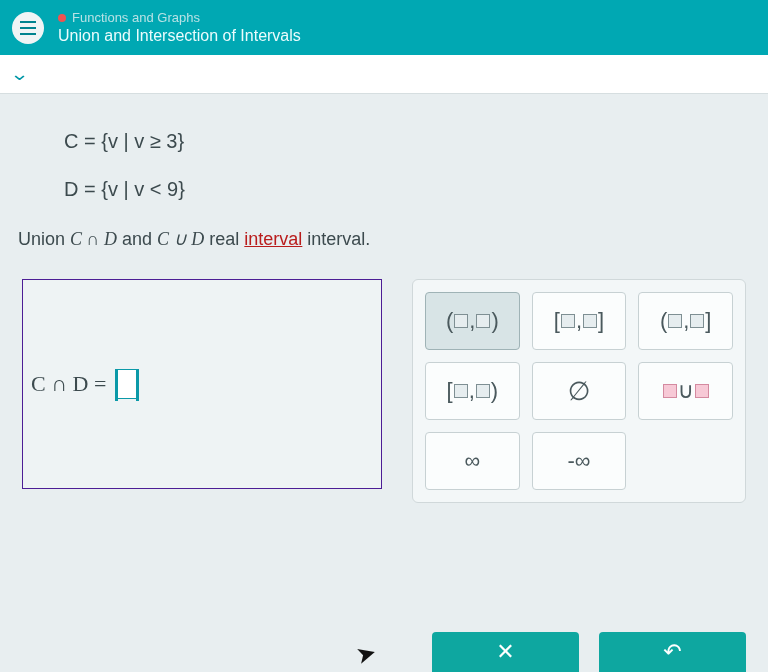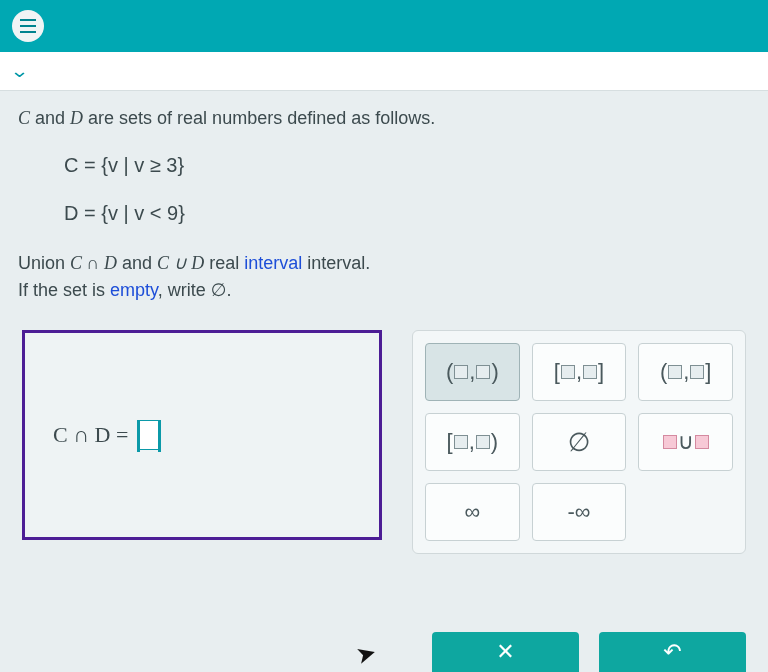--- a/index.html
+++ b/index.html
@@ -67,32 +67,32 @@
     }
     .content {
       padding: 14px 18px 10px 18px;
       color: #3c4a4e;
       font-size: 18px;
       line-height: 1.5;
     }
     .math-italic { font-style: italic; font-family: 'Times New Roman', serif; }
     .indented { margin-left: 46px; font-family: Liberation Sans, sans-serif; font-size: 20px; margin-top: 18px; }
     .para2 { margin-top: 22px; }
-    .link { color: #1d4ed8; cursor: pointer; }
+    .link { color: #b91c1c; text-decoration: underline; cursor: pointer; }
     .workarea {
       display: flex;
       gap: 30px;
       padding: 16px 22px;
       align-items: flex-start;
     }
     .answer-box {
-      border: 3px solid #4c1d95;
+      border: 1px solid #4c1d95;
       width: 360px;
       height: 210px;
-      padding: 24px 28px;
+      padding: 24px 8px;
       background: #eef3f4;
       display: flex;
       flex-direction: column;
       justify-content: space-around;
     }
     .answer-row {
       font-family: 'Times New Roman', serif;
       font-size: 22px;
       color: #3c4a4e;
       display: flex;
@@ -189,38 +189,39 @@
   </style>
 </head>
 <body>
 
 <div class="header">
   <div class="menu-btn">
     <span></span>
       <span></span>
       <span></span>
   </div>
+  <div class="header-titles">
+    <div class="header-breadcrumb">
+      <span class="header-dot"></span>
+      <span>Functions and Graphs</span>
+    </div>
+    <div class="header-title">Union and Intersection of Intervals</div>
+  </div>
 </div>
 
 <div class="chevron-bar">
   <span class="chevron">⌄</span>
 </div>
 
 <div class="content">
-  <p>
-    <span class="math-italic">C</span><span> and </span><span class="math-italic">D</span><span> are sets of real numbers defined as follows.</span>
-  </p>
   <p class="indented">C = {v | v ≥ 3}</p>
   <p class="indented">D = {v | v &lt; 9}</p>
   <p class="para2">
     <span>Union </span><span class="math-italic">C ∩ D</span><span> and </span><span class="math-italic">C ∪ D</span><span> real </span><span class="link">interval</span><span> interval.</span>
   </p>
-  <p>
-    <span>If the set is </span><span class="link">empty</span><span>, write ∅.</span>
-  </p>
 </div>
 
 <div class="workarea">
   <div class="answer-box">
     <div class="answer-row">
       <span>C ∩ D = </span>
       <span class="answer-input active"></span>
     </div>
   </div>
 

